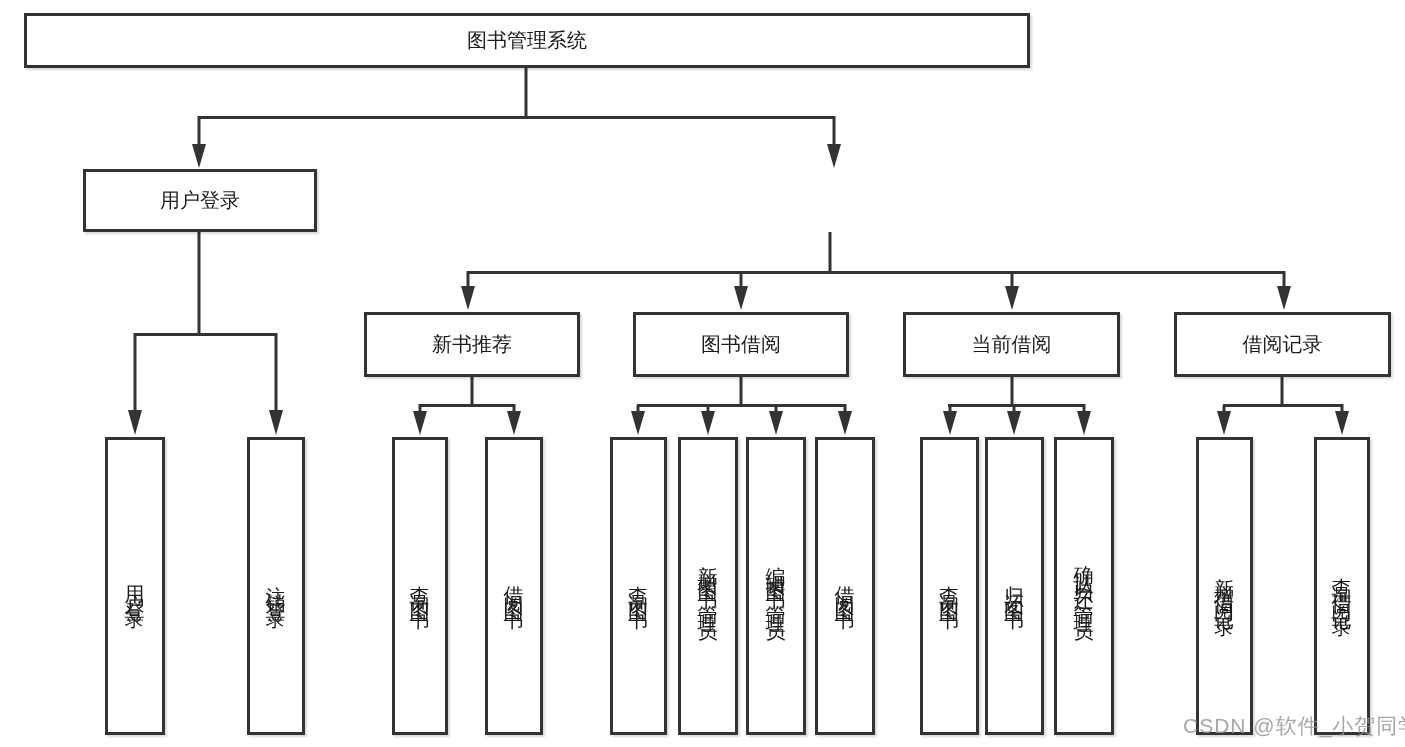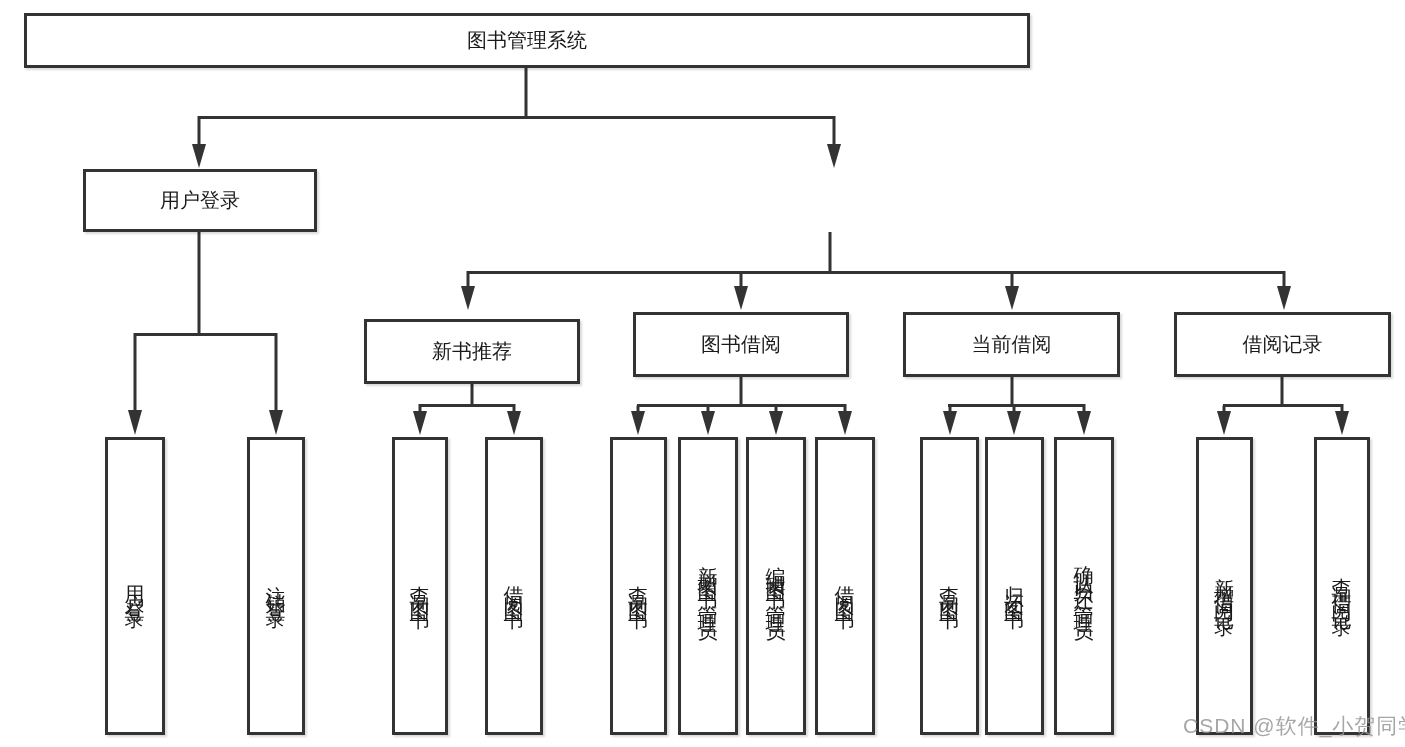--- a/index.html
+++ b/index.html
@@ -107,21 +107,21 @@
     <polygon fill="#333333" points="1007,411 1021,411 1014,435"></polygon>
     <polygon fill="#333333" points="1077,411 1091,411 1084,435"></polygon>
     <polygon fill="#333333" points="1217,411 1231,411 1224,435"></polygon>
     <polygon fill="#333333" points="1335,411 1349,411 1342,435"></polygon>
   </svg>
 
   <div class="node" style="left:24px; top:13px; width:1006px; height:55px;">图书管理系统</div>
 
   <div class="node" style="left:83px; top:169px; width:234px; height:63px;">用户登录</div>
 
-  <div class="node" style="left:364px; top:319px; width:216px; height:65px;">新书推荐</div>
+  <div class="node" style="left:364px; top:312px; width:216px; height:65px;">新书推荐</div>
   <div class="node" style="left:903px; top:312px; width:217px; height:65px;">当前借阅</div>
   <div class="node" style="left:633px; top:312px; width:216px; height:65px;">图书借阅</div>
   <div class="node" style="left:1174px; top:312px; width:217px; height:65px;">借阅记录</div>
 
   <div class="node v" style="left:105px; top:437px; width:60px; height:298px;">用户登录</div>
   <div class="node v" style="left:247px; top:437px; width:58px; height:298px;">注销登录</div>
 
   <div class="node v" style="left:392px; top:437px; width:56px; height:298px;">查询图书</div>
   <div class="node v" style="left:485px; top:437px; width:58px; height:298px;">借阅图书</div>
 

